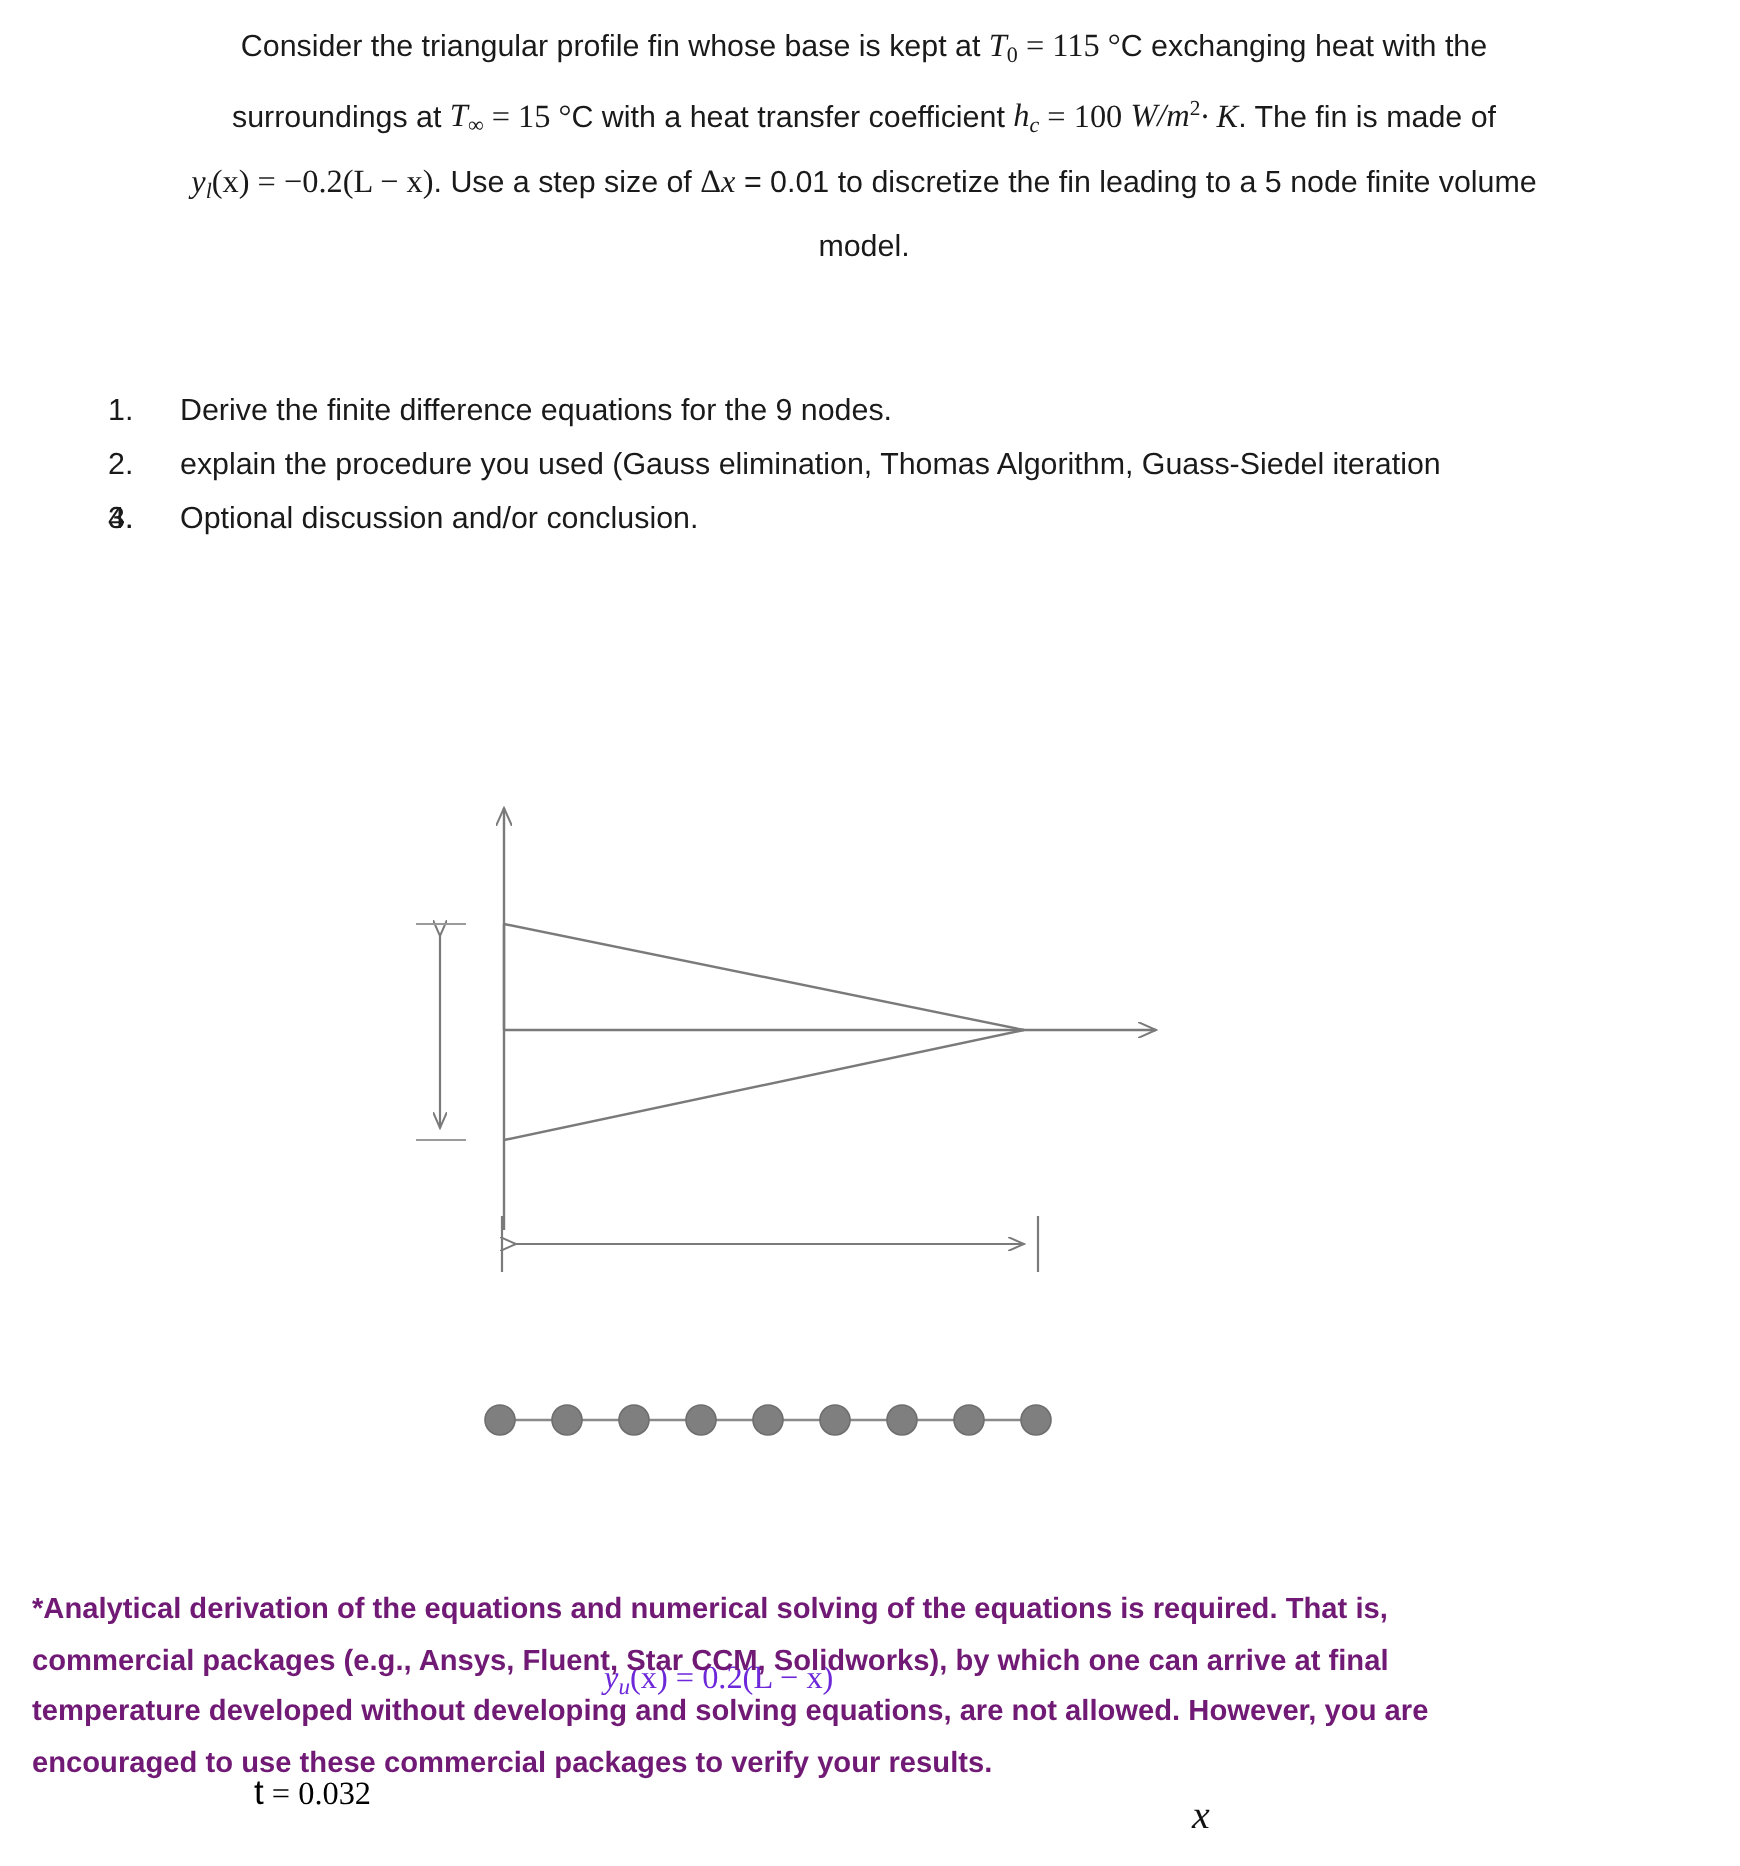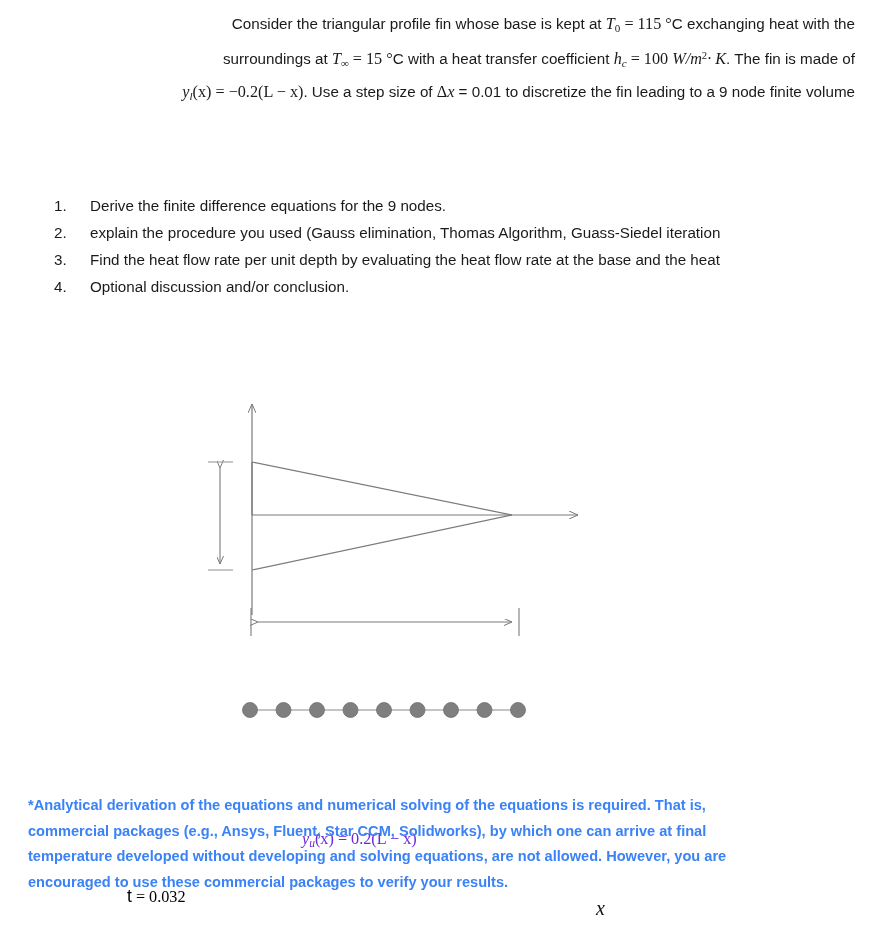--- a/index.html
+++ b/index.html
@@ -23,22 +23,21 @@
   }
 
   
   .intro {
     position: absolute;
     left: 28px;
     top: 10px;
     width: 808px;
     font-size: 15.2px;
     line-height: 27px;
-    text-align: right;
-    margin-left: 19px;
+    text-align: center;
   }
   .intro .ln { display: block; white-space: nowrap; }
 
   
   .mi { font-family: "Liberation Serif", serif; font-style: italic; font-size: 16.2px; }
   .mn { font-family: "Liberation Serif", serif; font-style: normal; font-size: 16.2px; }
   .sub {
     font-size: 0.68em;
     vertical-align: -0.28em;
     font-style: italic;
@@ -112,45 +111,46 @@
     left: 596px;
     top: 511px;
     font-size: 20px;
     font-style: italic;
     color: #111111;
   }
 
   
   .footnote {
     position: absolute;
-    left: 28px;
+    left: 16px;
     top: 793px;
     width: 800px;
     font-size: 14.6px;
     line-height: 25.5px;
     font-weight: bold;
-    color: #3b82f6;
+    color: #701a75;
   }
   .footnote .ln { display: block; white-space: nowrap; }
 </style>
 </head>
 <body>
 
 <div class="page">
 
   <div class="intro">
 
     <span class="ln"><span>Consider the triangular profile fin whose base is kept at </span><span class="mi"><span>T</span><span class="subn">0</span></span><span class="mn"> = 115 </span><span class="mn">°</span><span>C exchanging heat with the</span></span>
 
     <span class="ln"><span>surroundings at </span><span class="mi"><span>T</span><span class="subn">∞</span></span><span class="mn"> = 15 </span><span class="mn">°</span><span>C with a heat transfer coefficient </span><span class="mi"><span>h</span><span class="sub">c</span></span><span class="mn"> = 100 </span><span class="mi"><span>W/m</span><span class="sup">2</span></span><span class="mi">· K</span><span>. The fin is made of</span></span>
 
 
 
-    <span class="ln"><span class="mi"><span>y</span><span class="sub">l</span><span class="mn">(x) = −0.2(L − x)</span></span><span>. Use a step size of </span><span class="mn"><span>Δ</span><span class="mi">x</span></span><span> = 0.01 to discretize the fin leading to a 9 node finite volume</span></span>
-
+    <span class="ln"><span class="mi"><span>y</span><span class="sub">l</span><span class="mn">(x) = −0.2(L − x)</span></span><span>. Use a step size of </span><span class="mn"><span>Δ</span><span class="mi">x</span></span><span> = 0.01 to discretize the fin leading to a 5 node finite volume</span></span>
+
+    <span class="ln">model.</span>
   </div>
 
   <div class="tasks">
 
     <div class="task">
       <span class="num">1.</span>
       <span class="body">
         <span class="ln">Derive the finite difference equations for the 9 nodes.</span>
       </span>
     </div>
@@ -158,21 +158,20 @@
     <div class="task">
       <span class="num">2.</span>
       <span class="body">
         <span class="ln">explain the procedure you used (Gauss elimination, Thomas Algorithm, Guass-Siedel iteration</span>
       </span>
     </div>
 
     <div class="task">
       <span class="num">3.</span>
       <span class="body">
-        <span class="ln">Find the heat flow rate per unit depth by evaluating the heat flow rate at the base and the heat</span>
       </span>
     </div>
 
     <div class="task">
       <span class="num">4.</span>
       <span class="body">
         <span class="ln">Optional discussion and/or conclusion.</span>
       </span>
     </div>
   </div>

